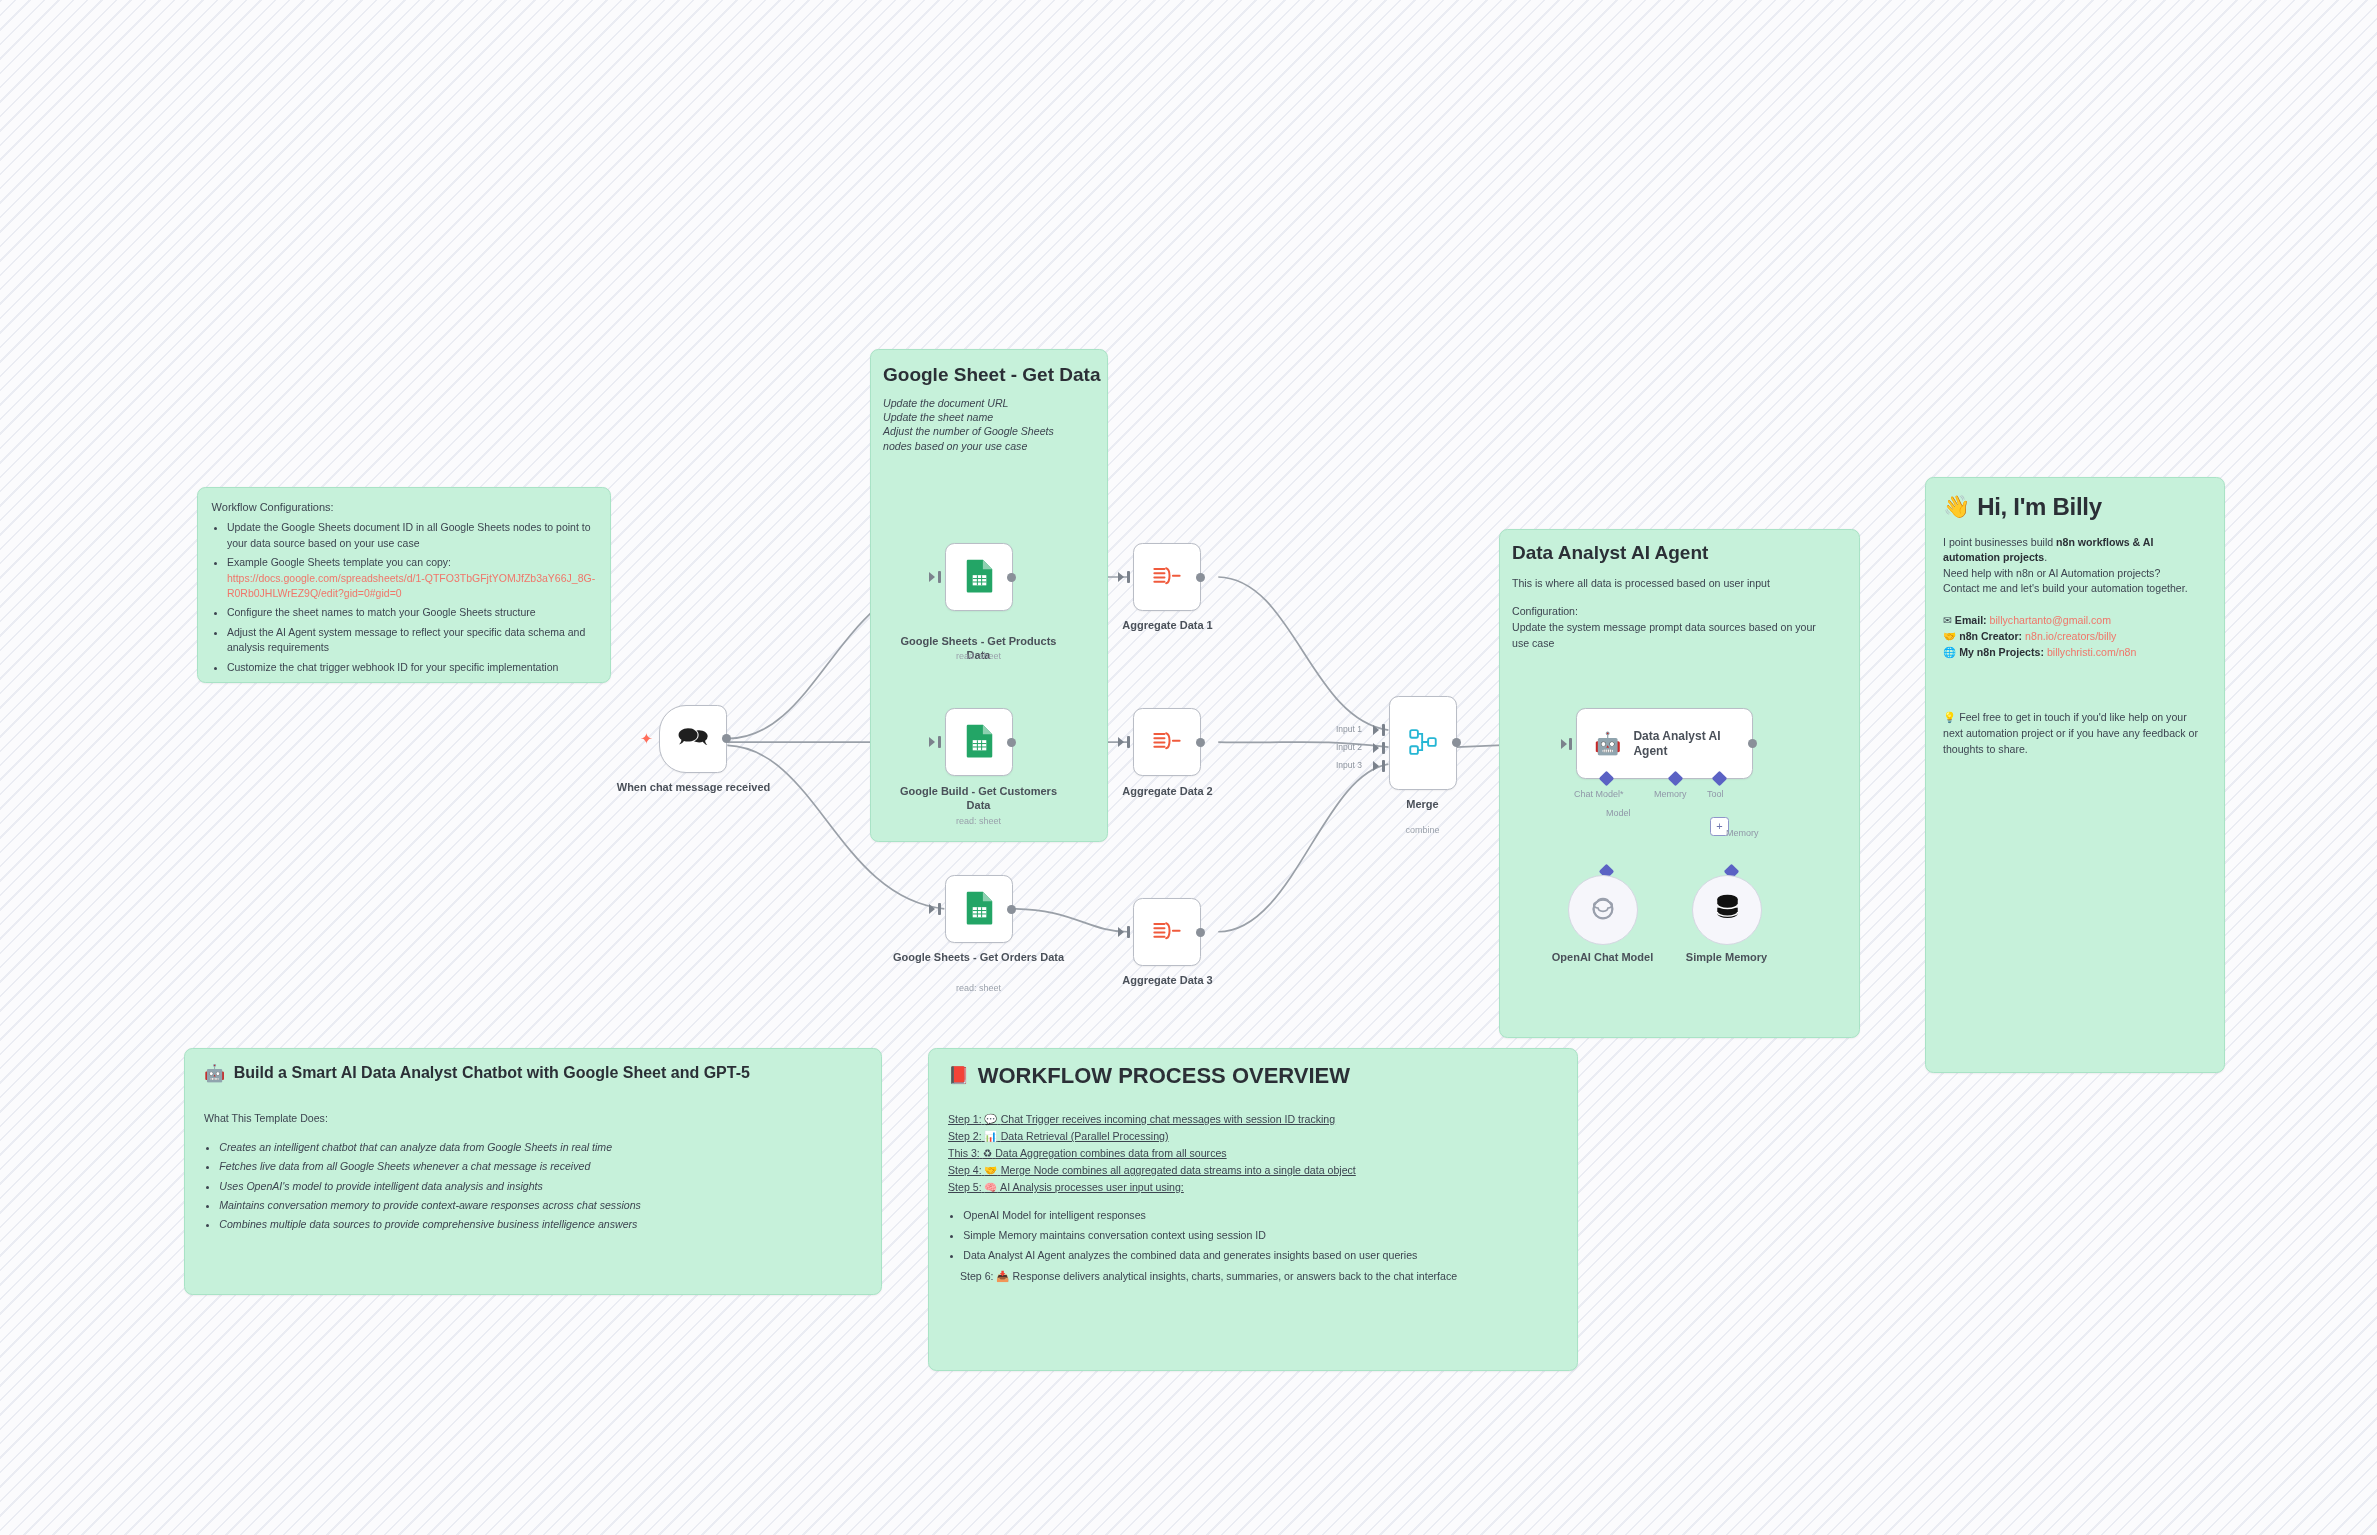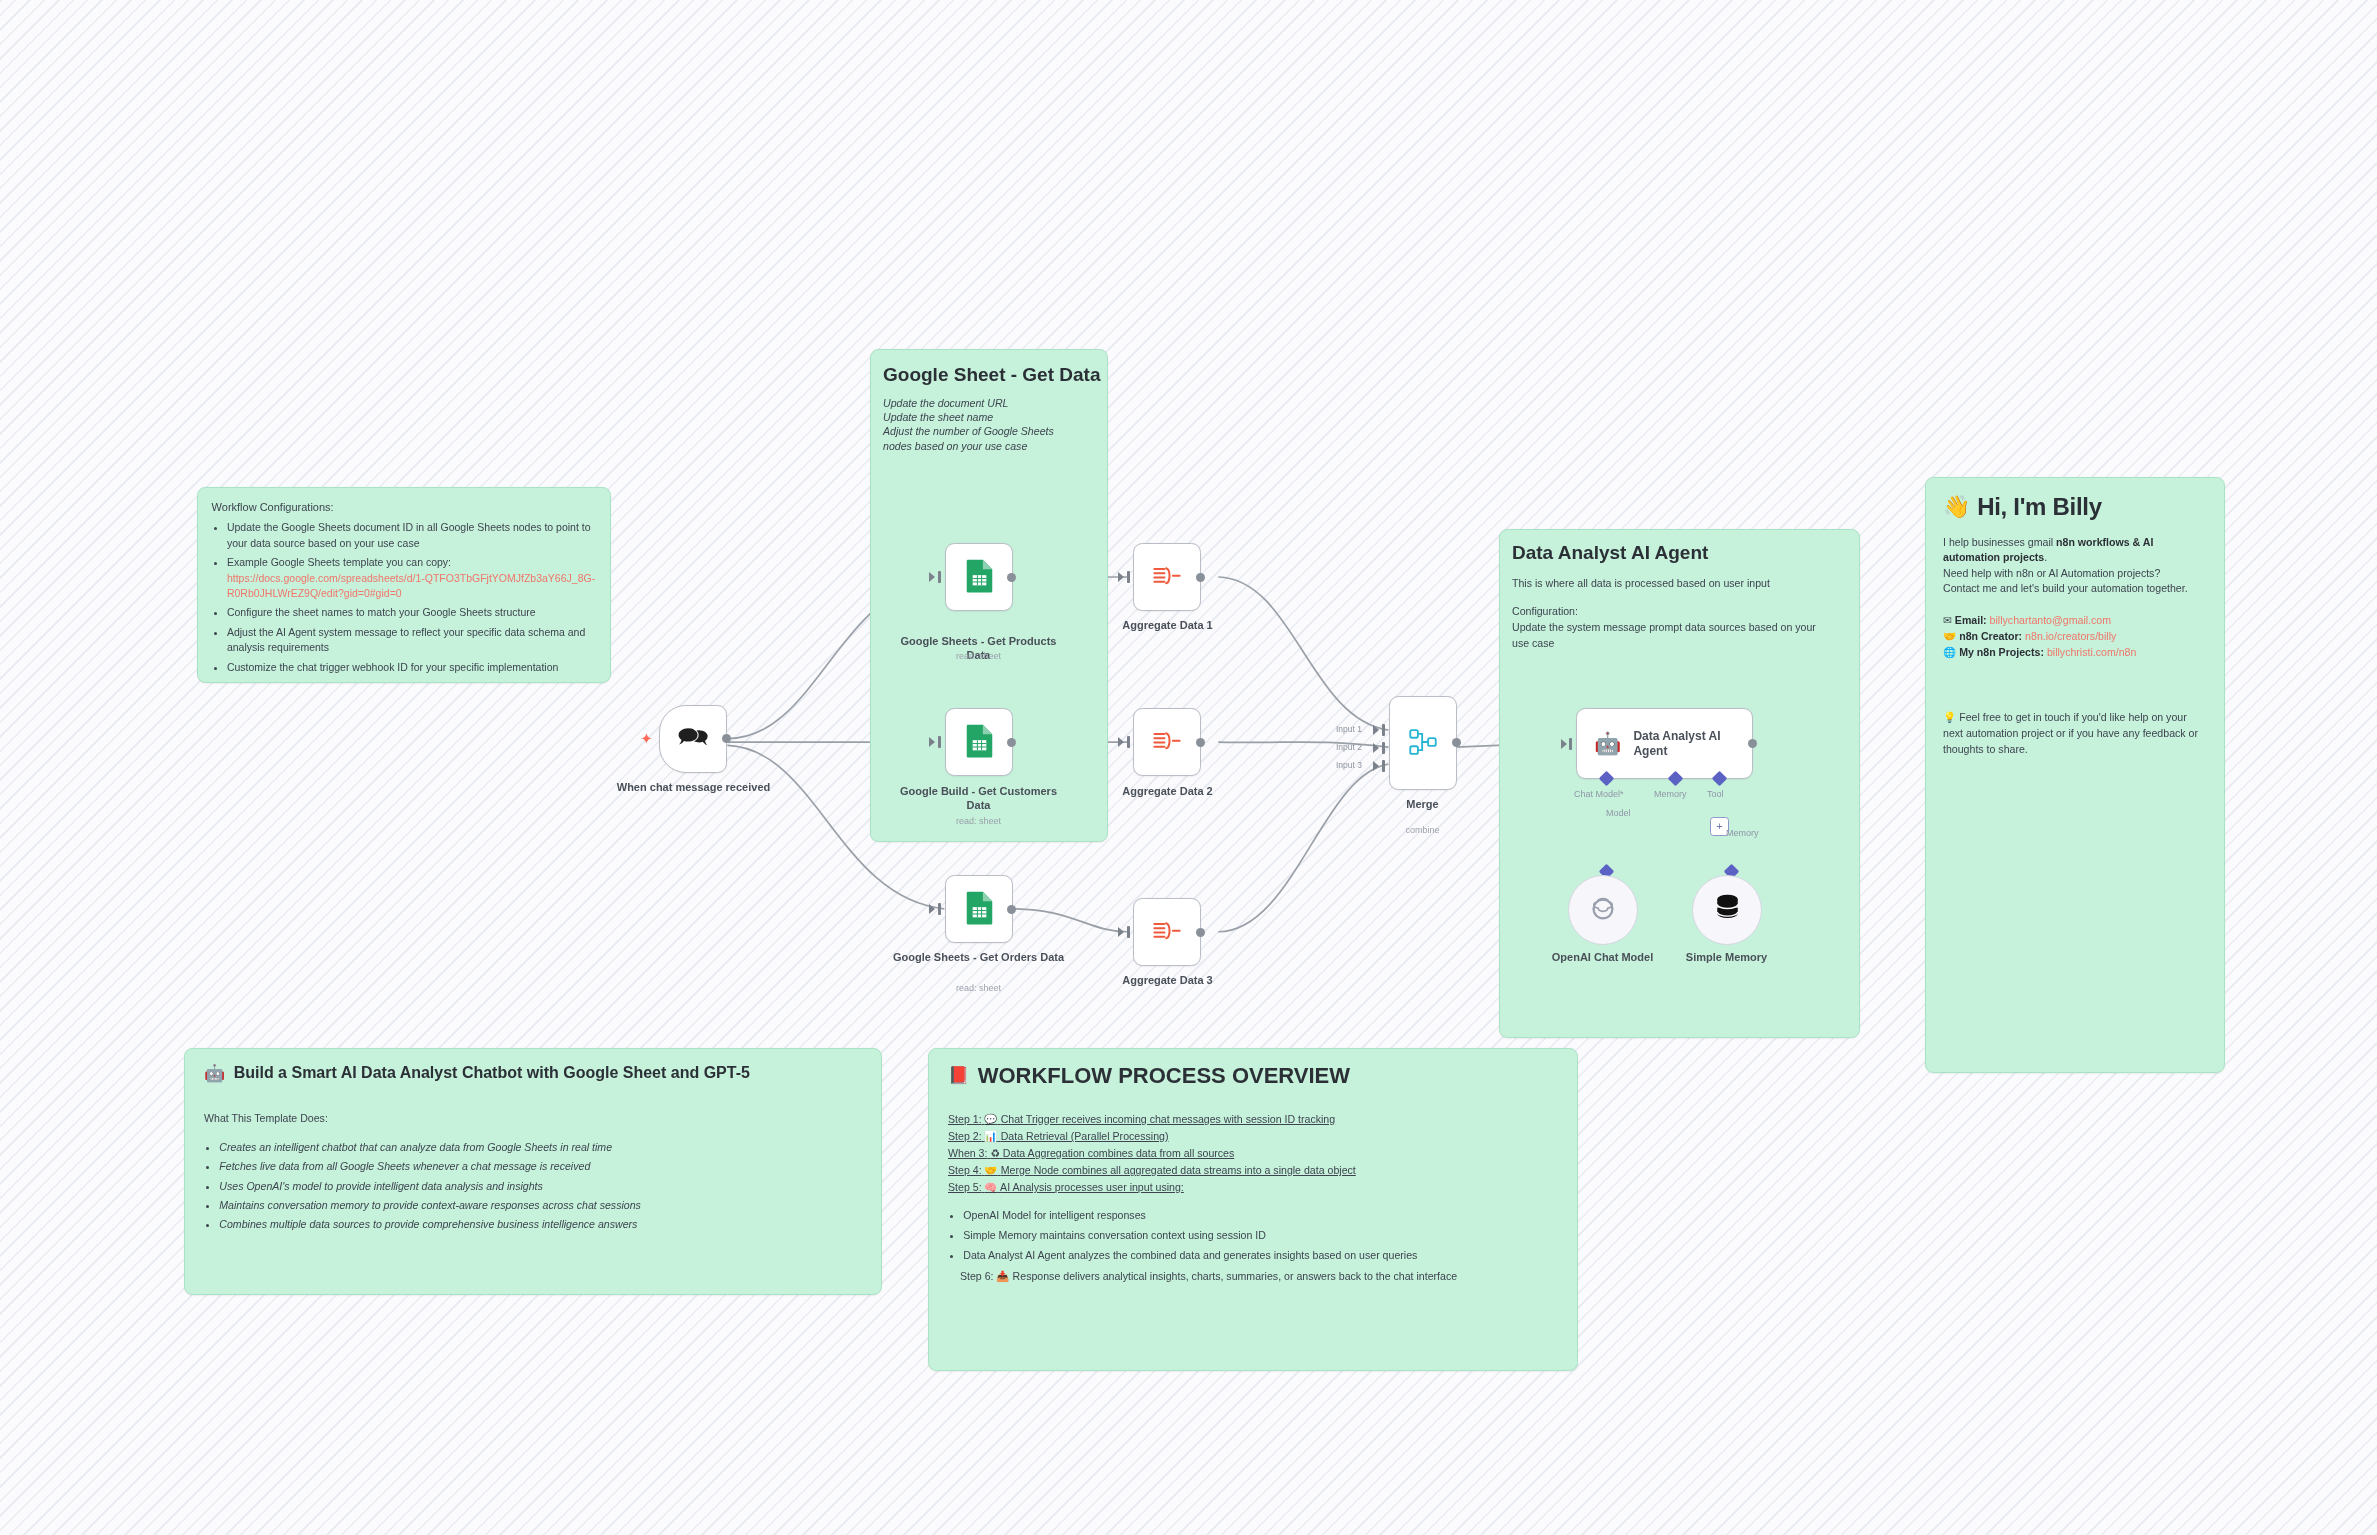--- a/index.html
+++ b/index.html
@@ -153,21 +153,21 @@
     </ul>
   </div>
 
   <div class="sticky" style="left:1925px;top:477px;width:300px;height:596px;padding:15.3px 17px;">
     <div style="display:flex;align-items:center;gap:6.8px;">
       <span style="font-size:22px;">👋</span>
       <span class="st-title st-h1">Hi, I'm Billy</span>
     </div>
     <div class="small-txt" style="margin-top:13.6px;line-height:1.45;">
       <div>
-        <span>I help businesses gmail </span><b>n8n workflows &amp; AI automation projects</b><span>.</span>
+        <span>I point businesses build </span><b>n8n workflows &amp; AI automation projects</b><span>.</span>
       </div>
       <div>Need help with n8n or AI Automation projects?</div>
       <div>Contact me and let's build your automation together.</div>
     </div>
     <div class="small-txt" style="margin-top:15.3px;line-height:1.55;">
       <div>
         <span>✉</span>
         <b>Email:</b>
         <span class="lnk-red">billychartanto@gmail.com</span>
       </div>
@@ -213,21 +213,21 @@
         <span>Step 1:</span>
         <span>💬</span>
         <span>Chat Trigger receives incoming chat messages with session ID tracking</span>
       </div>
       <div>
         <span>Step 2:</span>
         <span>📊</span>
         <span>Data Retrieval (Parallel Processing)</span>
       </div>
       <div>
-        <span>When 3:</span>
+        <span>This 3:</span>
         <span>♻</span>
         <span>Data Aggregation combines data from all sources</span>
       </div>
       <div>
         <span>Step 4:</span>
         <span>🤝</span>
         <span>Merge Node combines all aggregated data streams into a single data object</span>
       </div>
       <div>
         <span>Step 5:</span>

